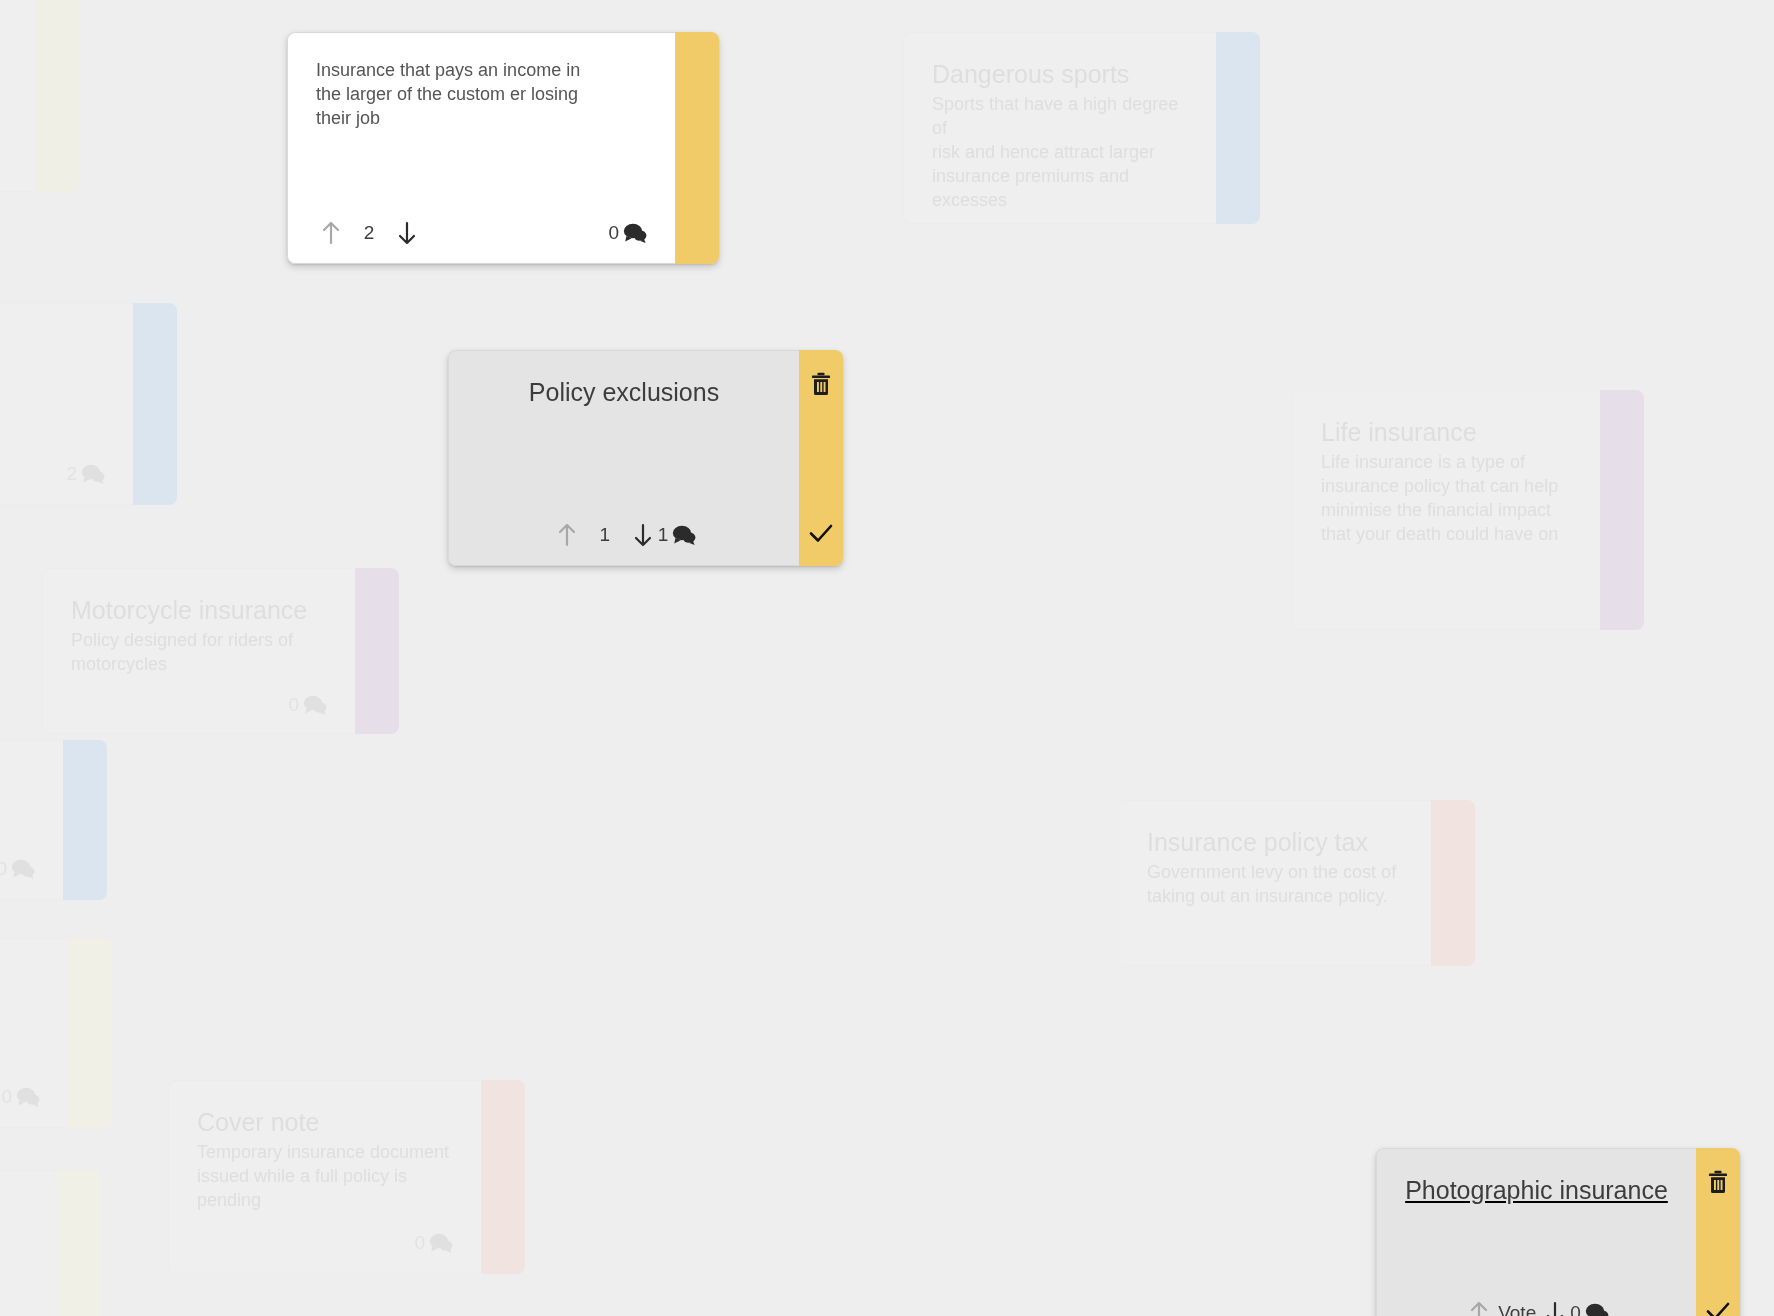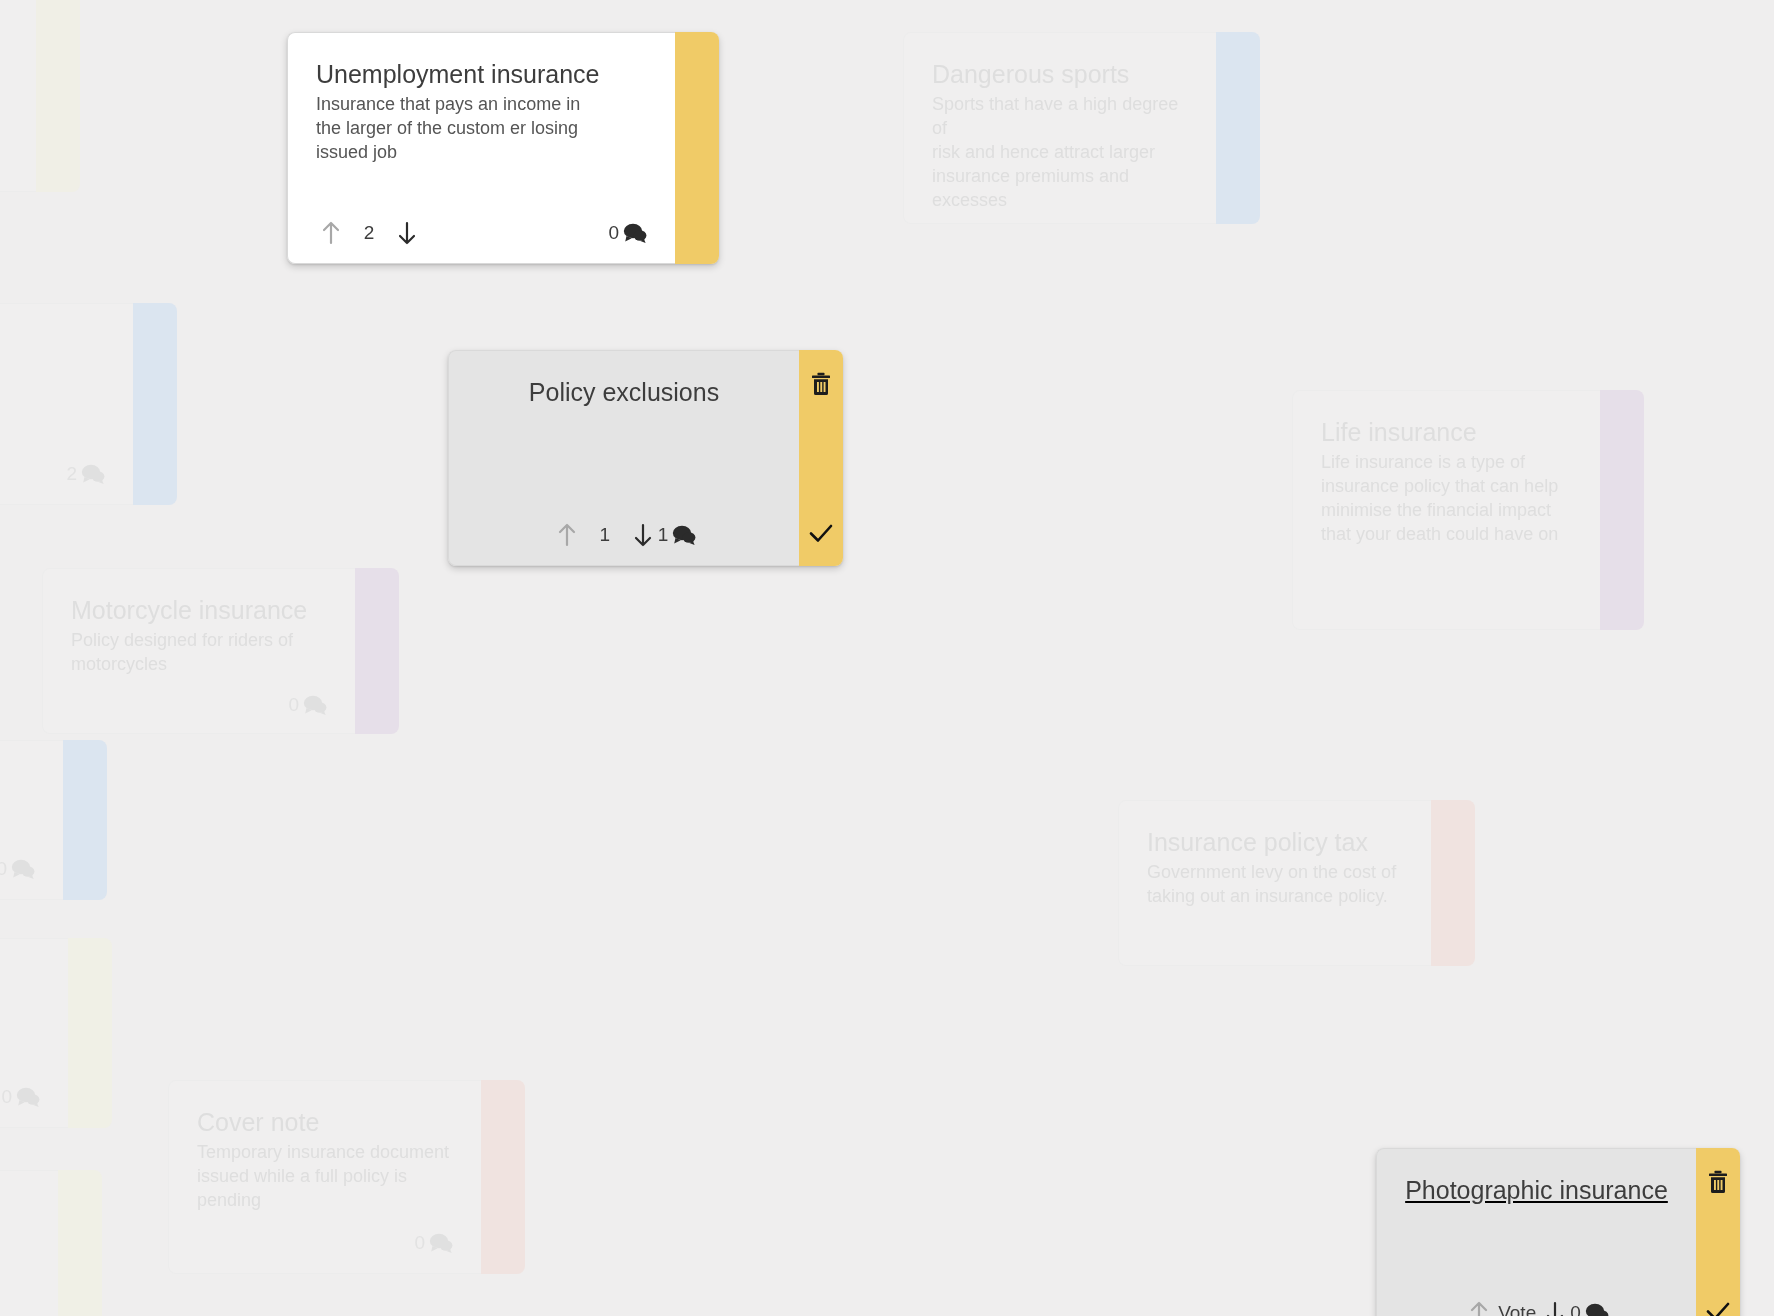--- a/index.html
+++ b/index.html
@@ -146,25 +146,24 @@
       <div class="card-body">
         <div class="card-desc">
           <div>r</div>
         </div>
         <div class="card-footer"></div>
       </div>
       <div class="card-strip" style="background: rgb(240, 239, 230);"></div>
     </div>
     <div class="card active white" style="left: 287px; top: 32px; width: 432px; height: 232px;">
       <div class="card-body">
-        <div class="card-title">Unemployment insurance</div>
         <div class="card-desc">
           <div>Insurance that pays an income in</div>
           <div>the larger of the custom er losing</div>
-          <div>issued job</div>
+          <div>their job</div>
         </div>
         <div class="card-footer">
           <div class="vote-group">
             <span class="vote-arrow" style="color: rgb(168, 168, 168);">
               <svg width="22" height="24" viewBox="0 0 22 24">
                 <path d="M11 2 L11 22 M11 2 L4 9 M11 2 L18 9" stroke="currentColor" stroke-width="2.2" fill="none" stroke-linecap="round"></path>
               </svg>
             </span>
             <span class="vote-count">2</span>
             <span class="vote-arrow" style="color: rgb(43, 43, 43);">

